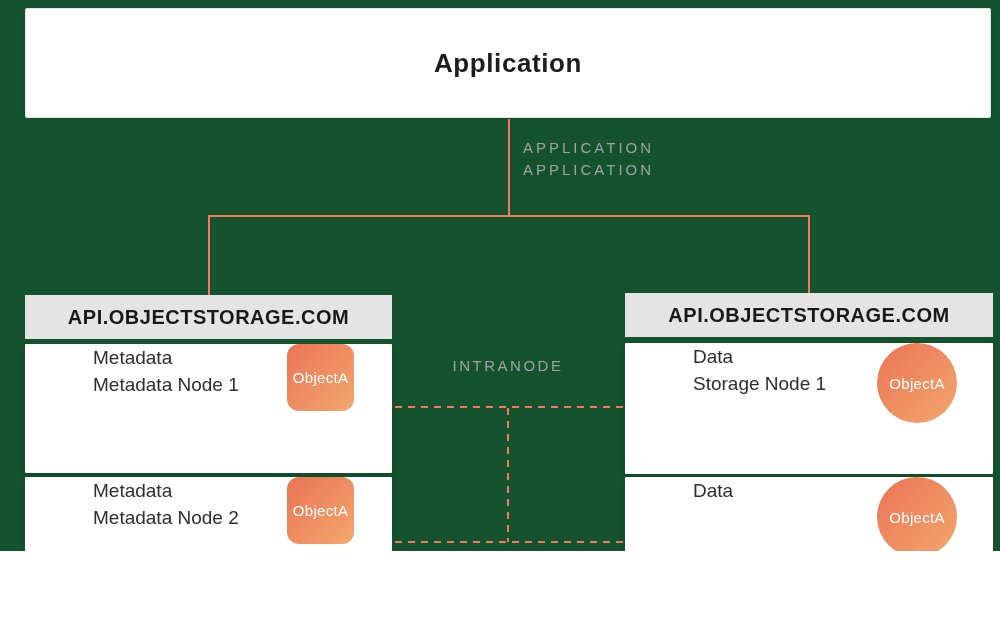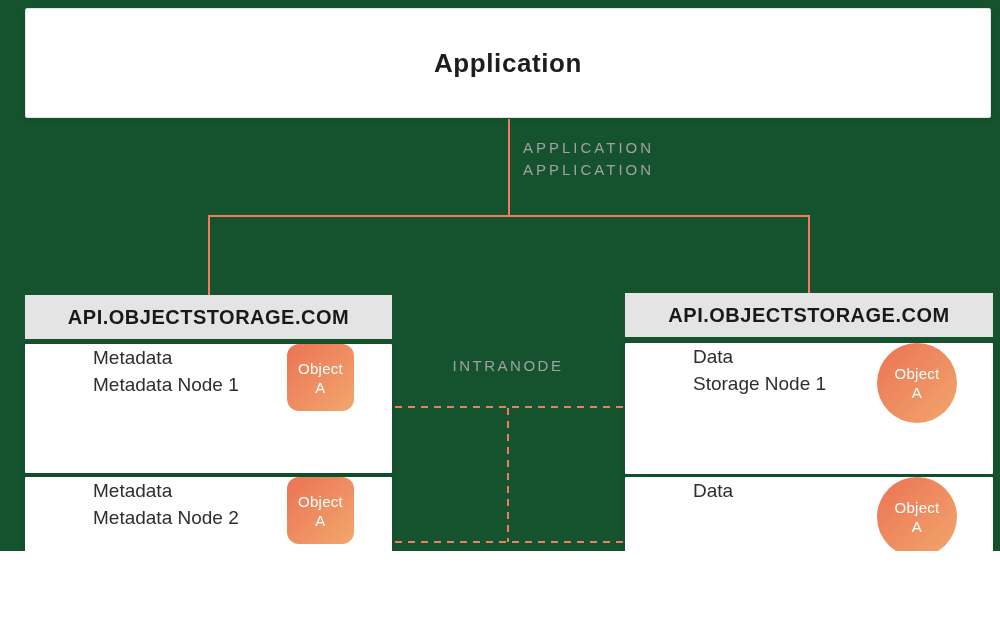--- a/index.html
+++ b/index.html
@@ -77,21 +77,21 @@
     font-size: 19px;
     color: #2e2e2e;
     line-height: 27px;
   }
 
   
   .obj {
     position: absolute;
     background: linear-gradient(135deg, var(--object-gradient-start, #eb7355), var(--object-gradient-end, #f2a76d));
     color: #ffffff;
-    display: flex; flex-direction: column;
+    display: flex; flex-direction: row;
     align-items: center; justify-content: center;
     font-size: 15px;
     line-height: 19px;
     letter-spacing: 0.3px;
   }
   .obj.square {
     width: 67px; height: 67px;
     right: 38px;
     border-radius: 12px;
   }

